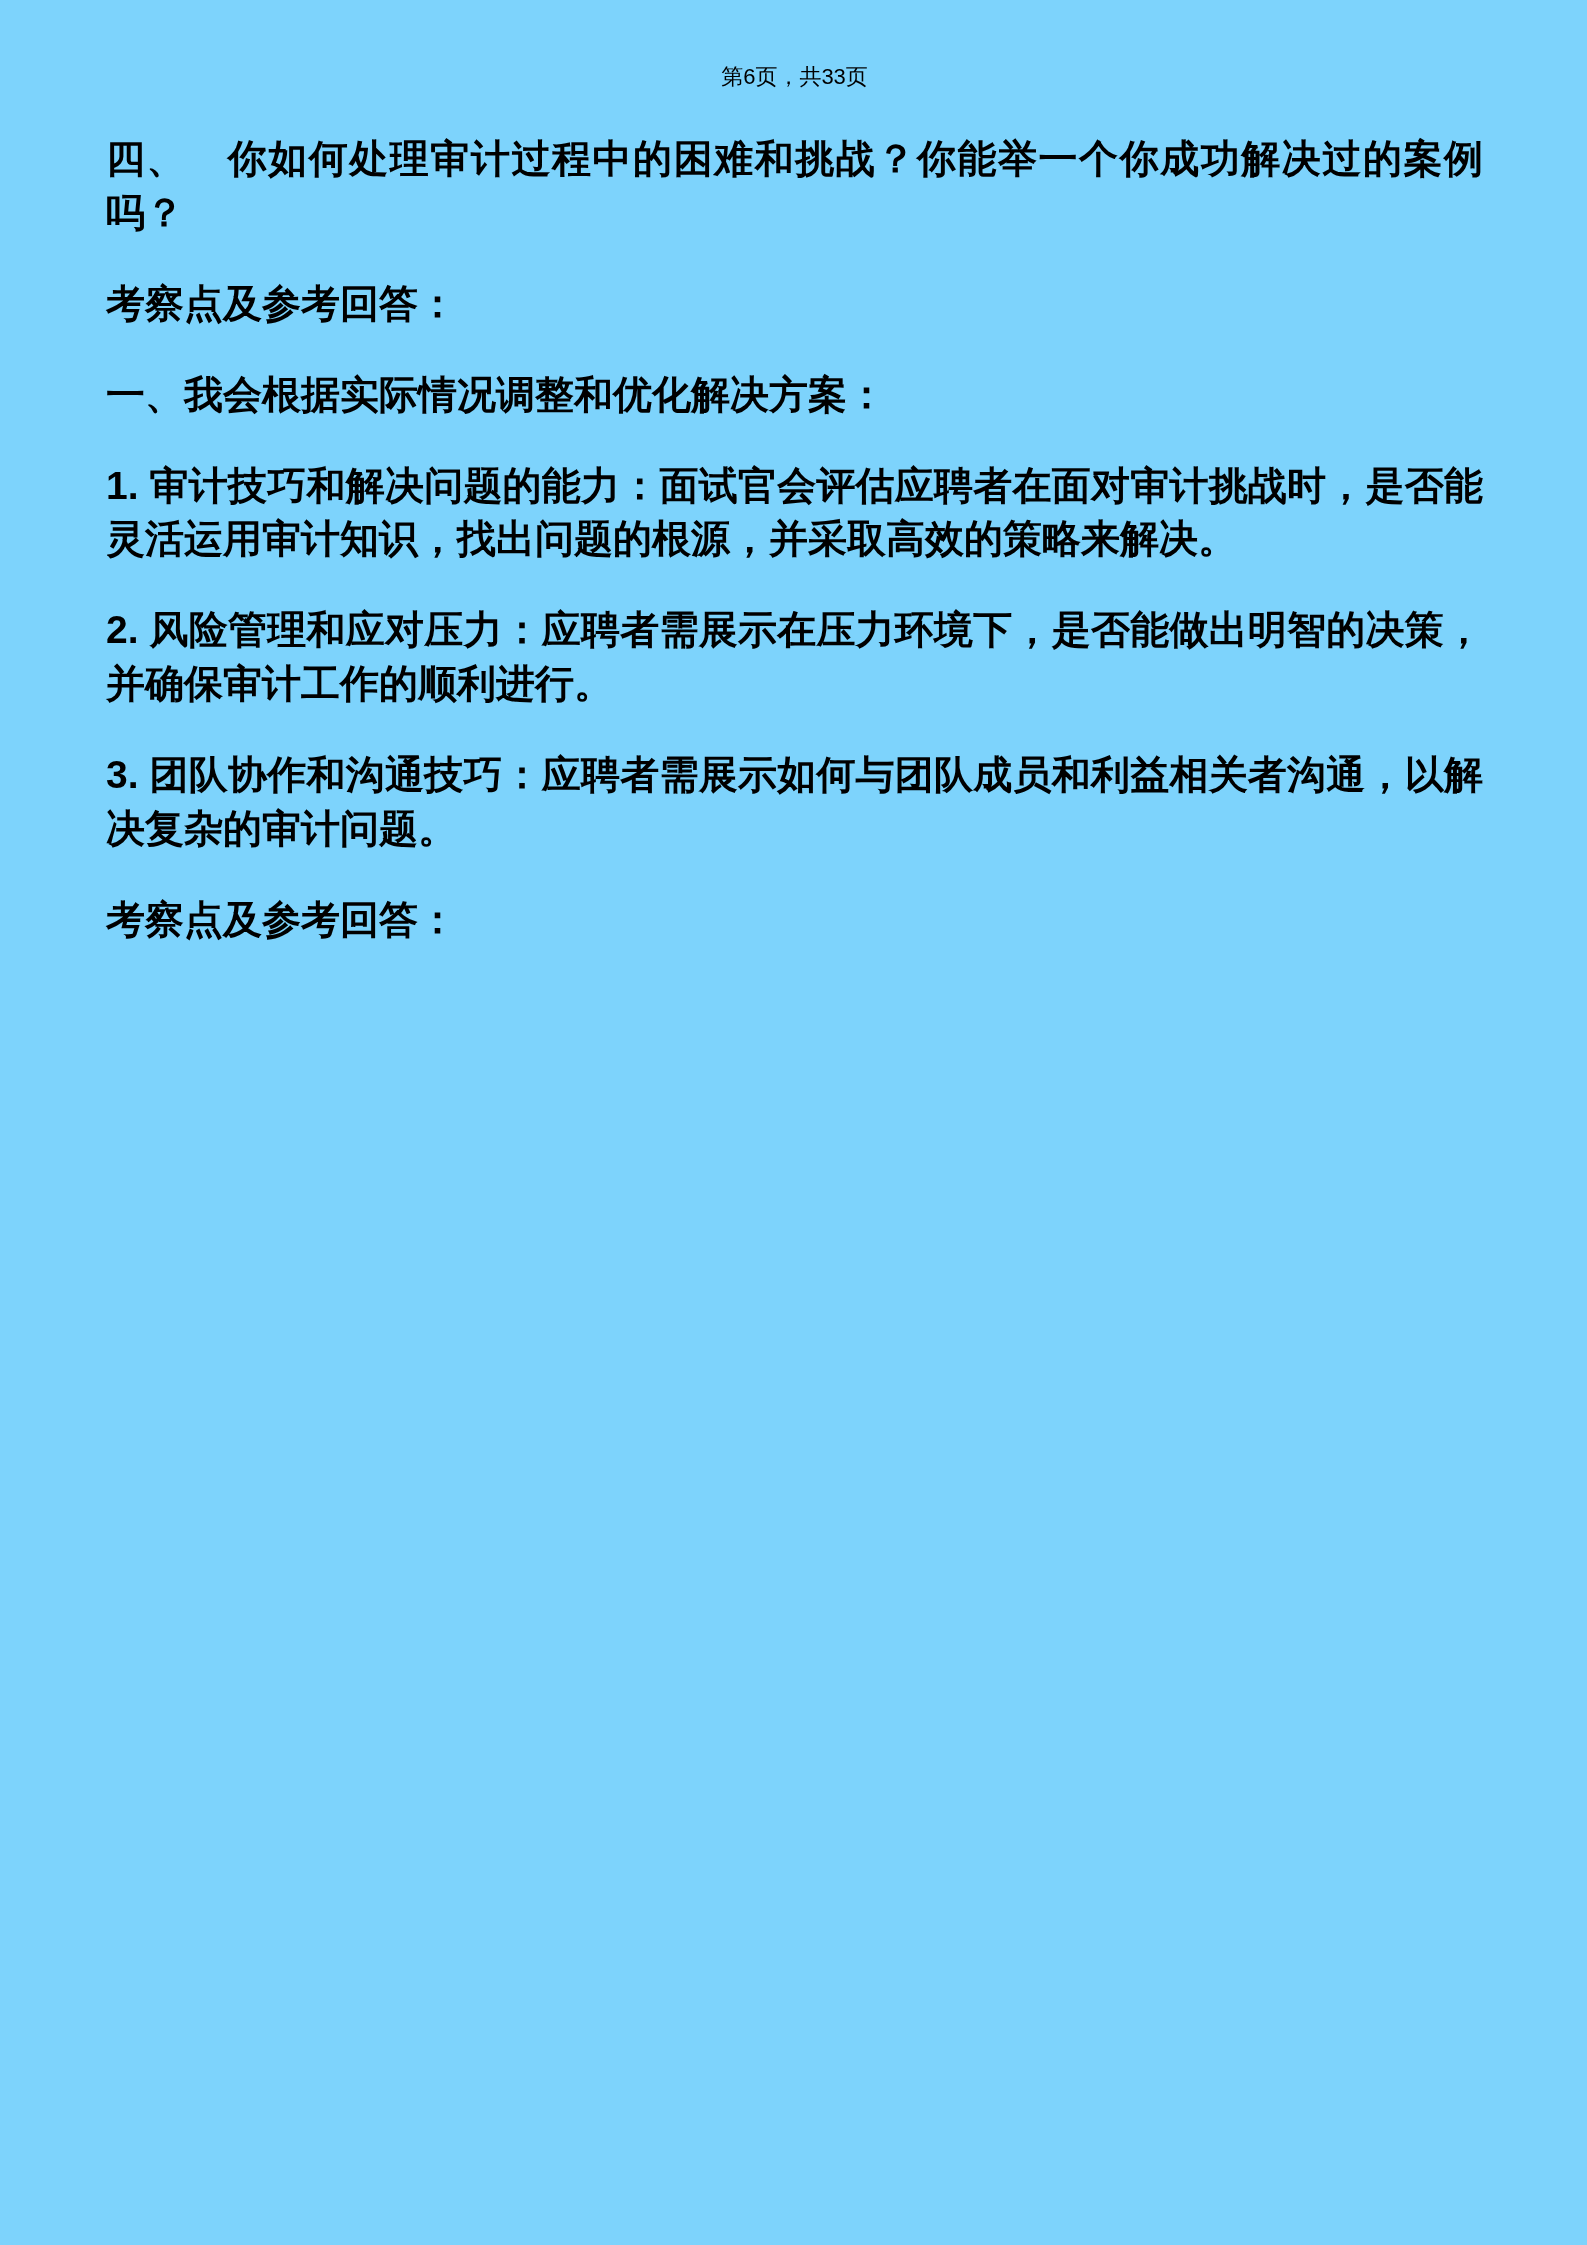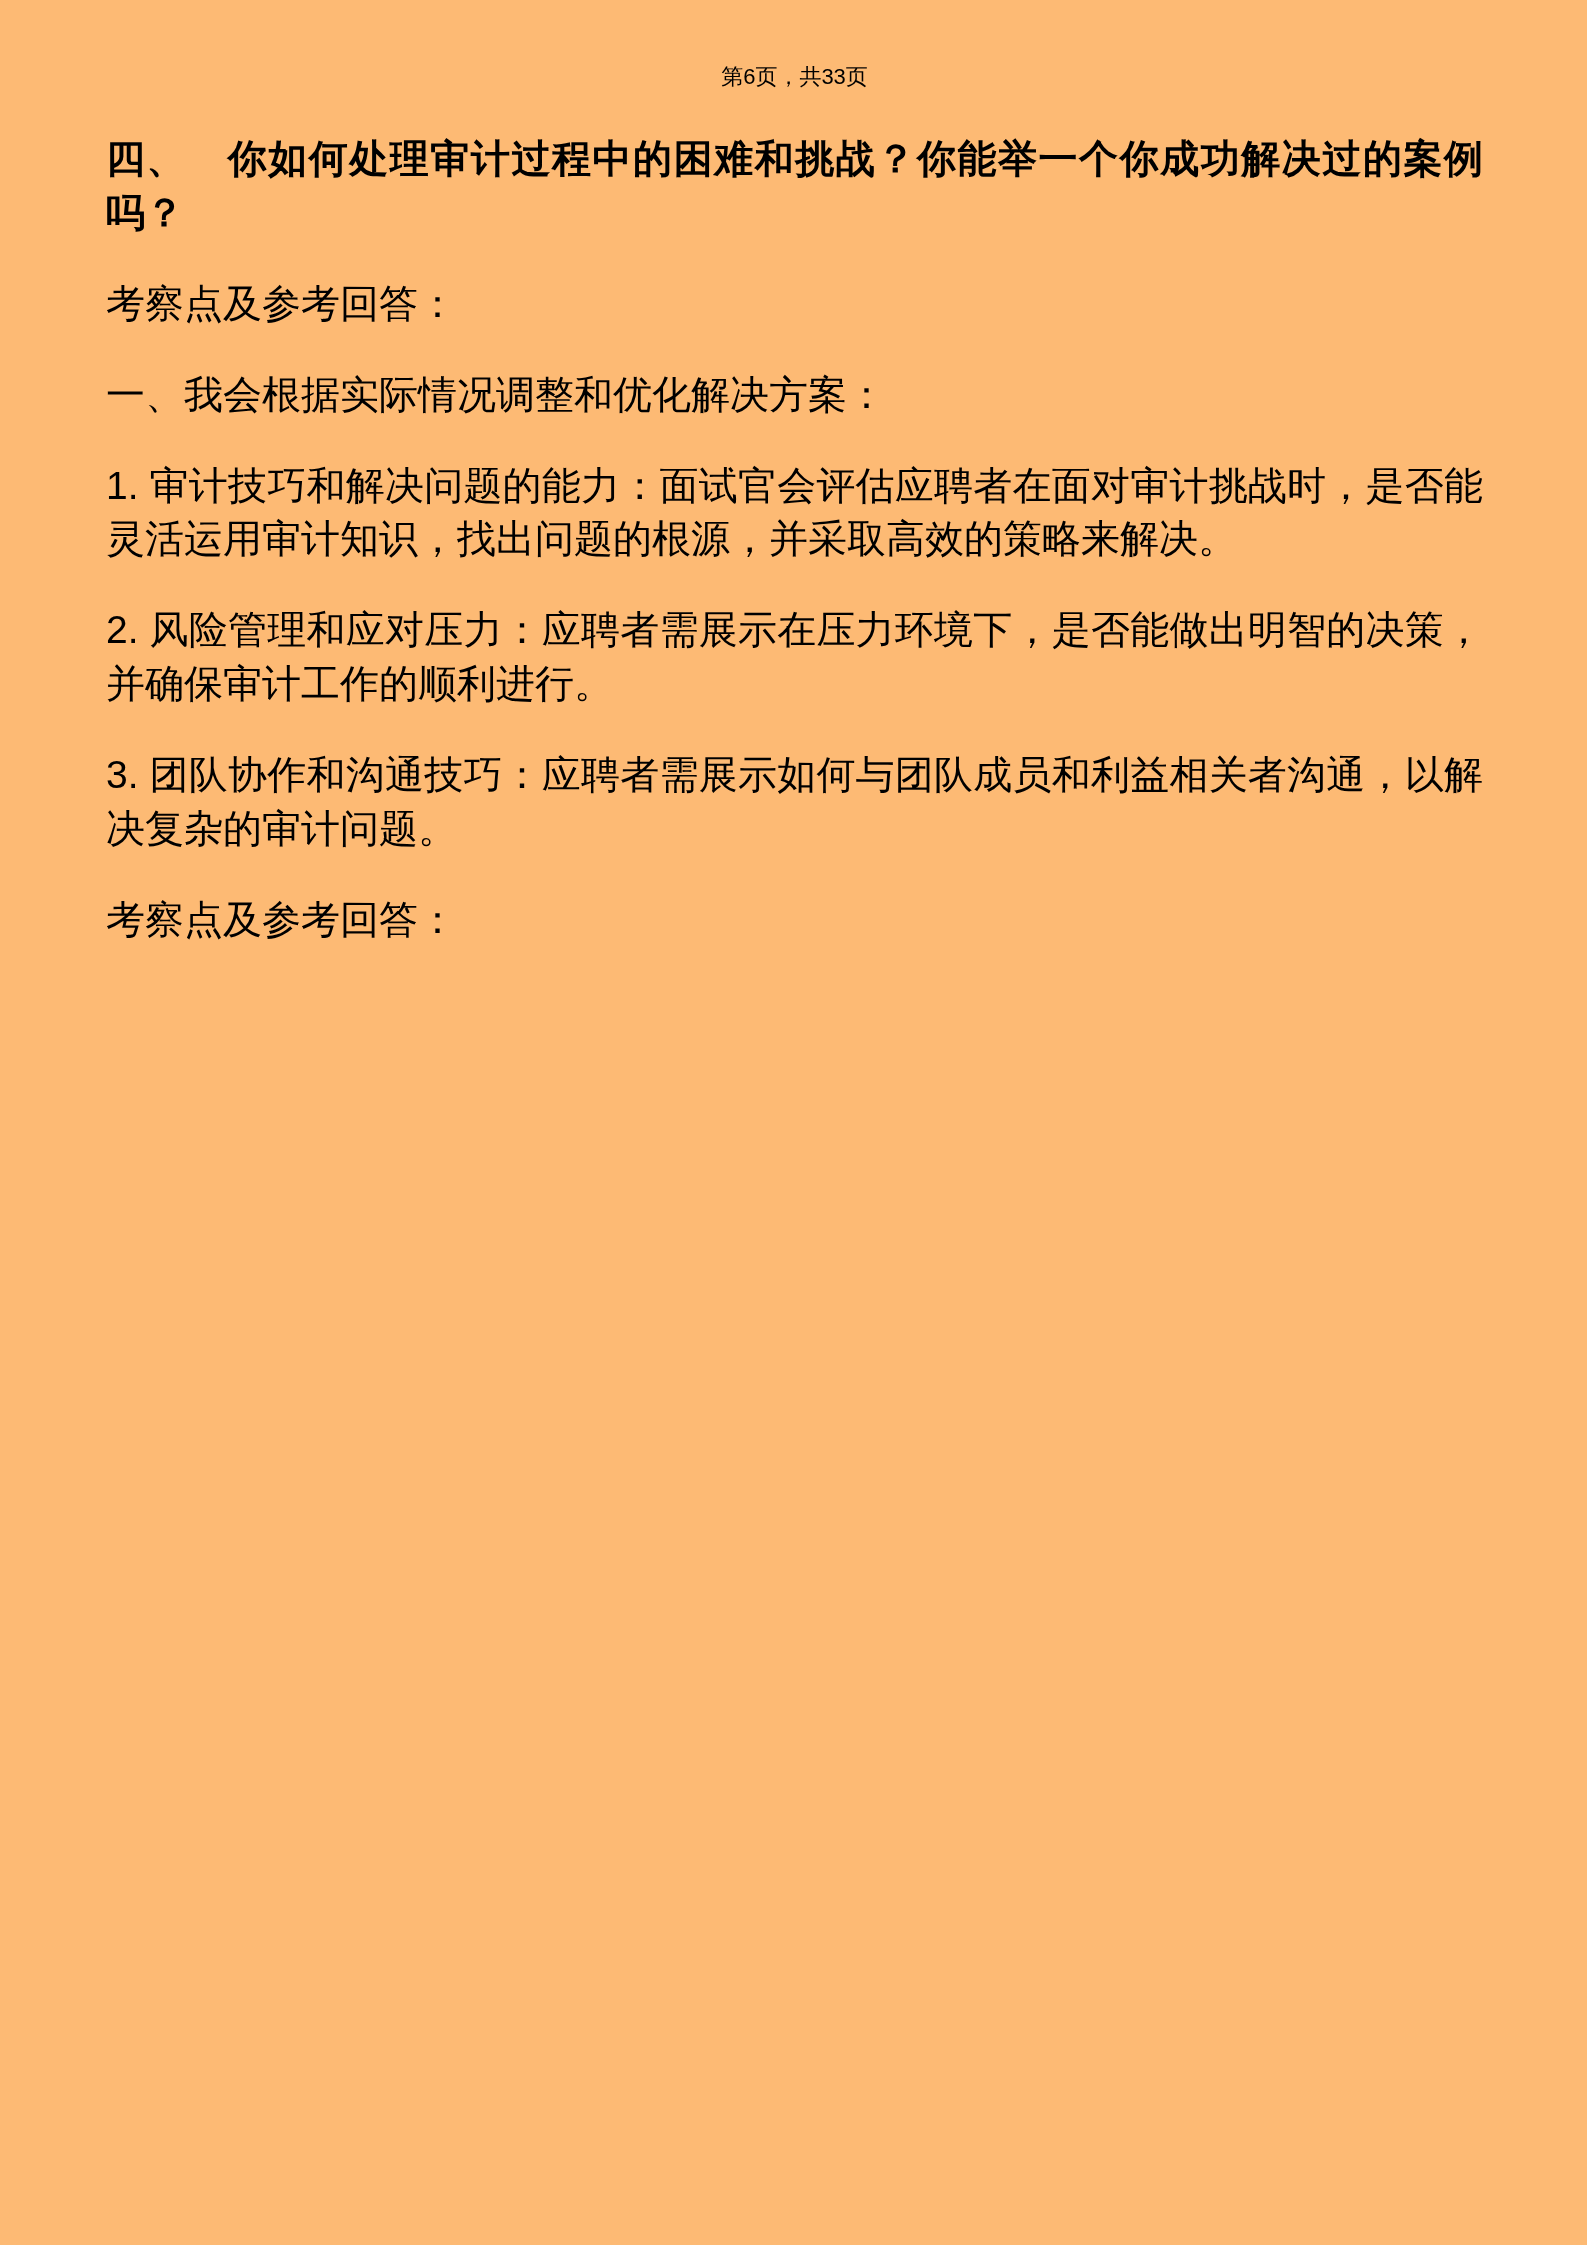--- a/index.html
+++ b/index.html
@@ -5,21 +5,21 @@
     html, body {
       margin: 0;
       padding: 0;
       background: #ffffff;
     }
     .page {
       position: relative;
       width: 1587px;
       height: 2245px;
       box-sizing: border-box;
-      background: #fdba74;
+      background: #7dd3fc;
       color: #000000;
       font-family: "Liberation Sans", sans-serif;
       padding: 64px 104px 0 106px;
       overflow: hidden;
     }
     .page-header {
       font-size: 22px;
       line-height: 1.2;
       text-align: center;
       color: #000000;
@@ -32,21 +32,21 @@
       text-align: justify;
       text-justify: inter-character;
       color: #000000;
       margin: 33px 0;
     }
     h2.doc-block {
       font-weight: 700;
       margin: 52px 0 33px 0;
     }
     p.doc-block {
-      font-weight: 400;
+      font-weight: 700;
       margin-top: 37px;
     }
     .doc > :first-child {
       margin-top: 0;
     }
   </style>
 </head>
 <body>
 
 <div class="page">

